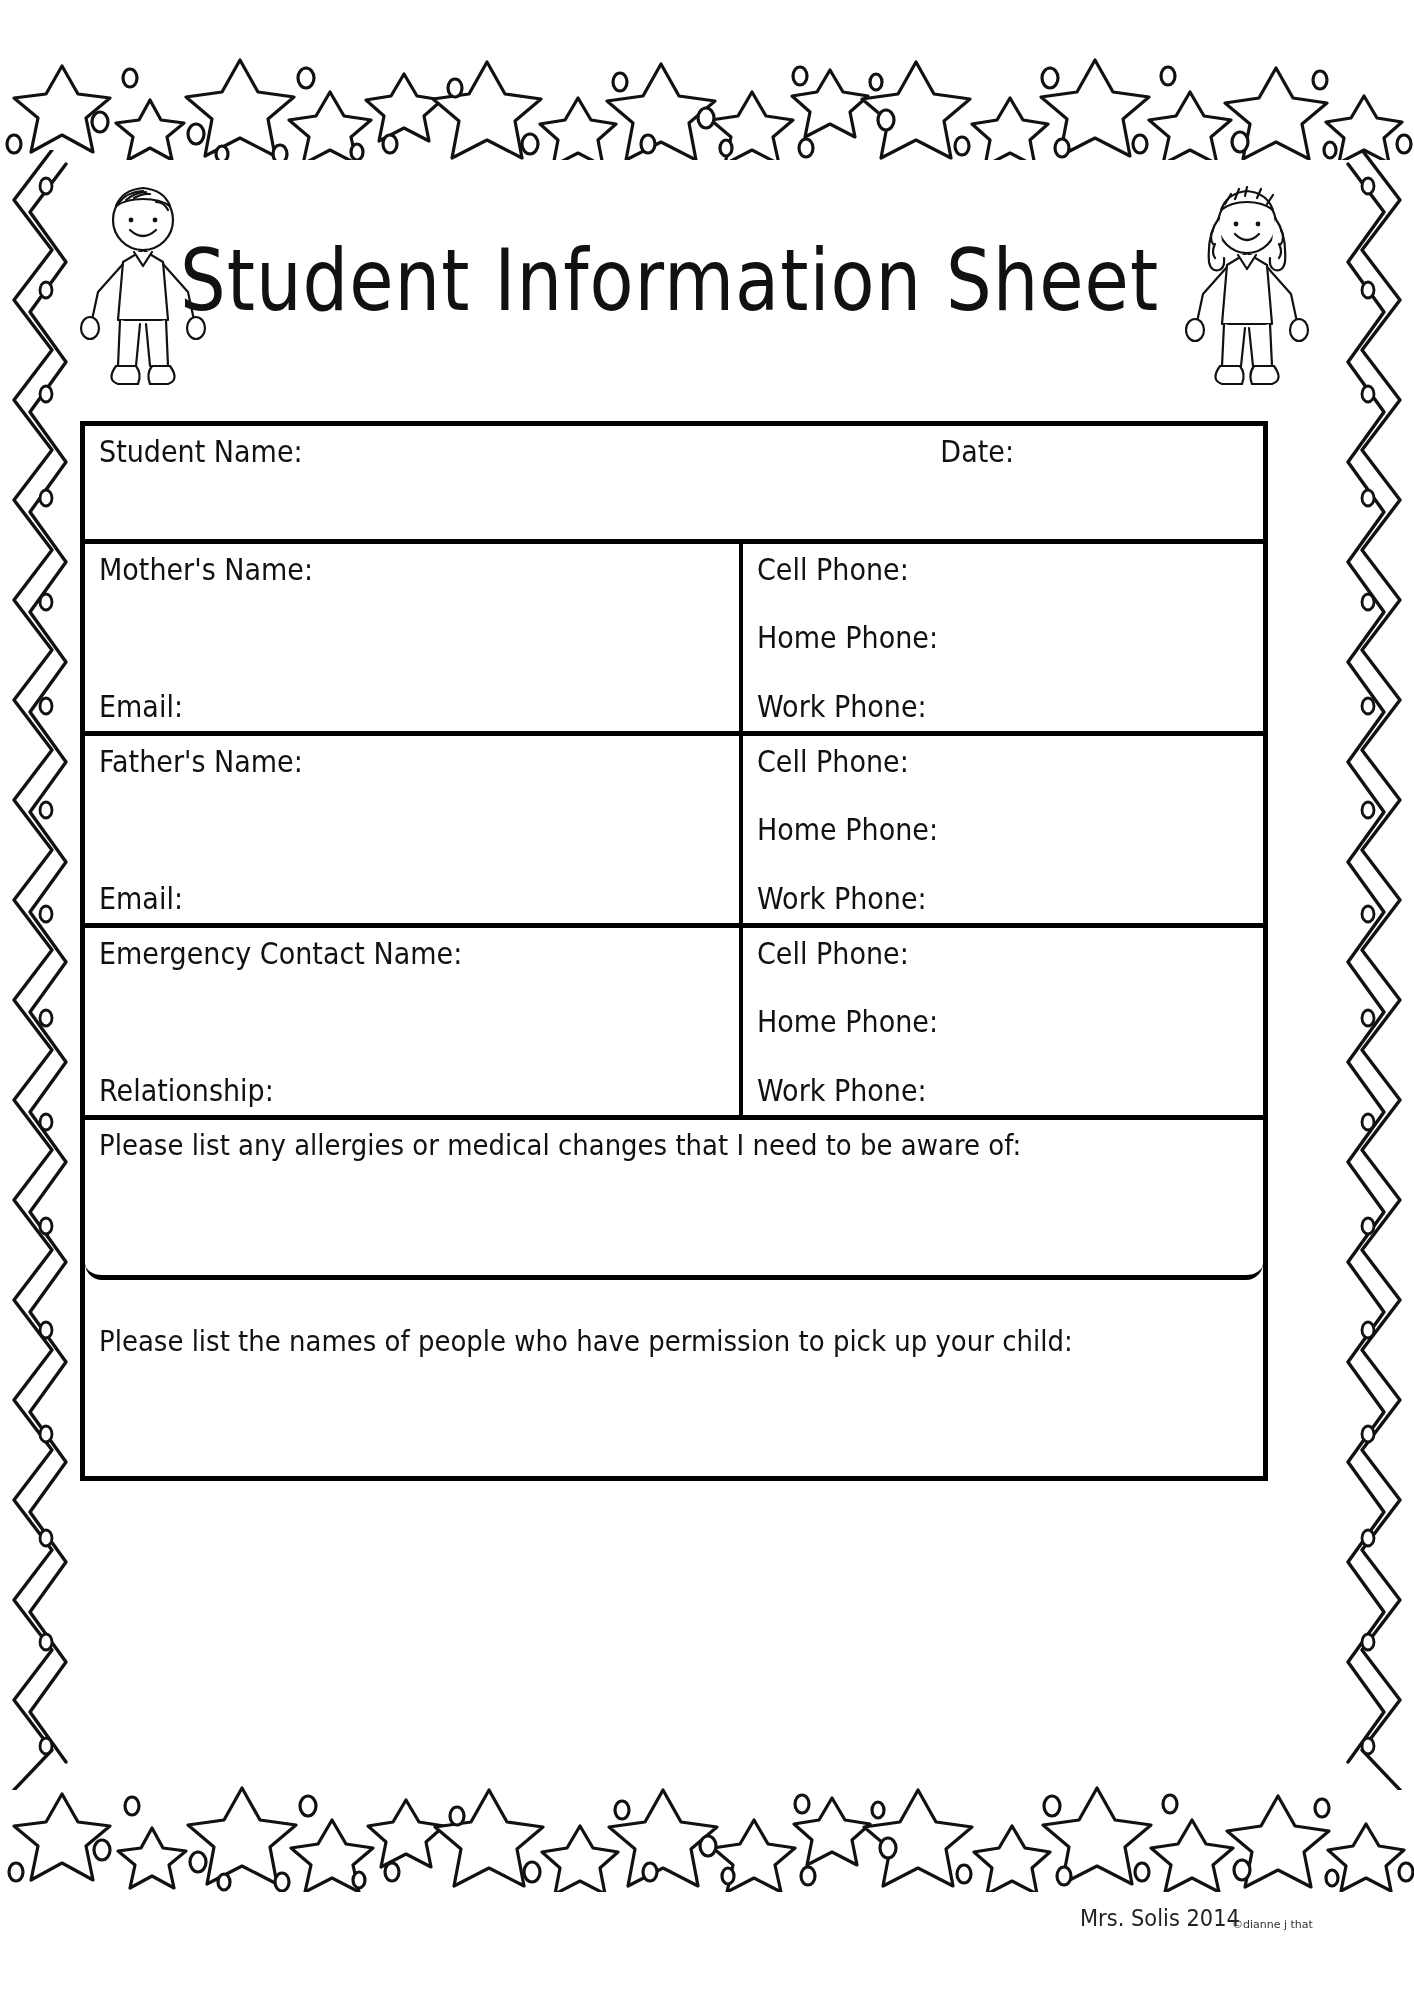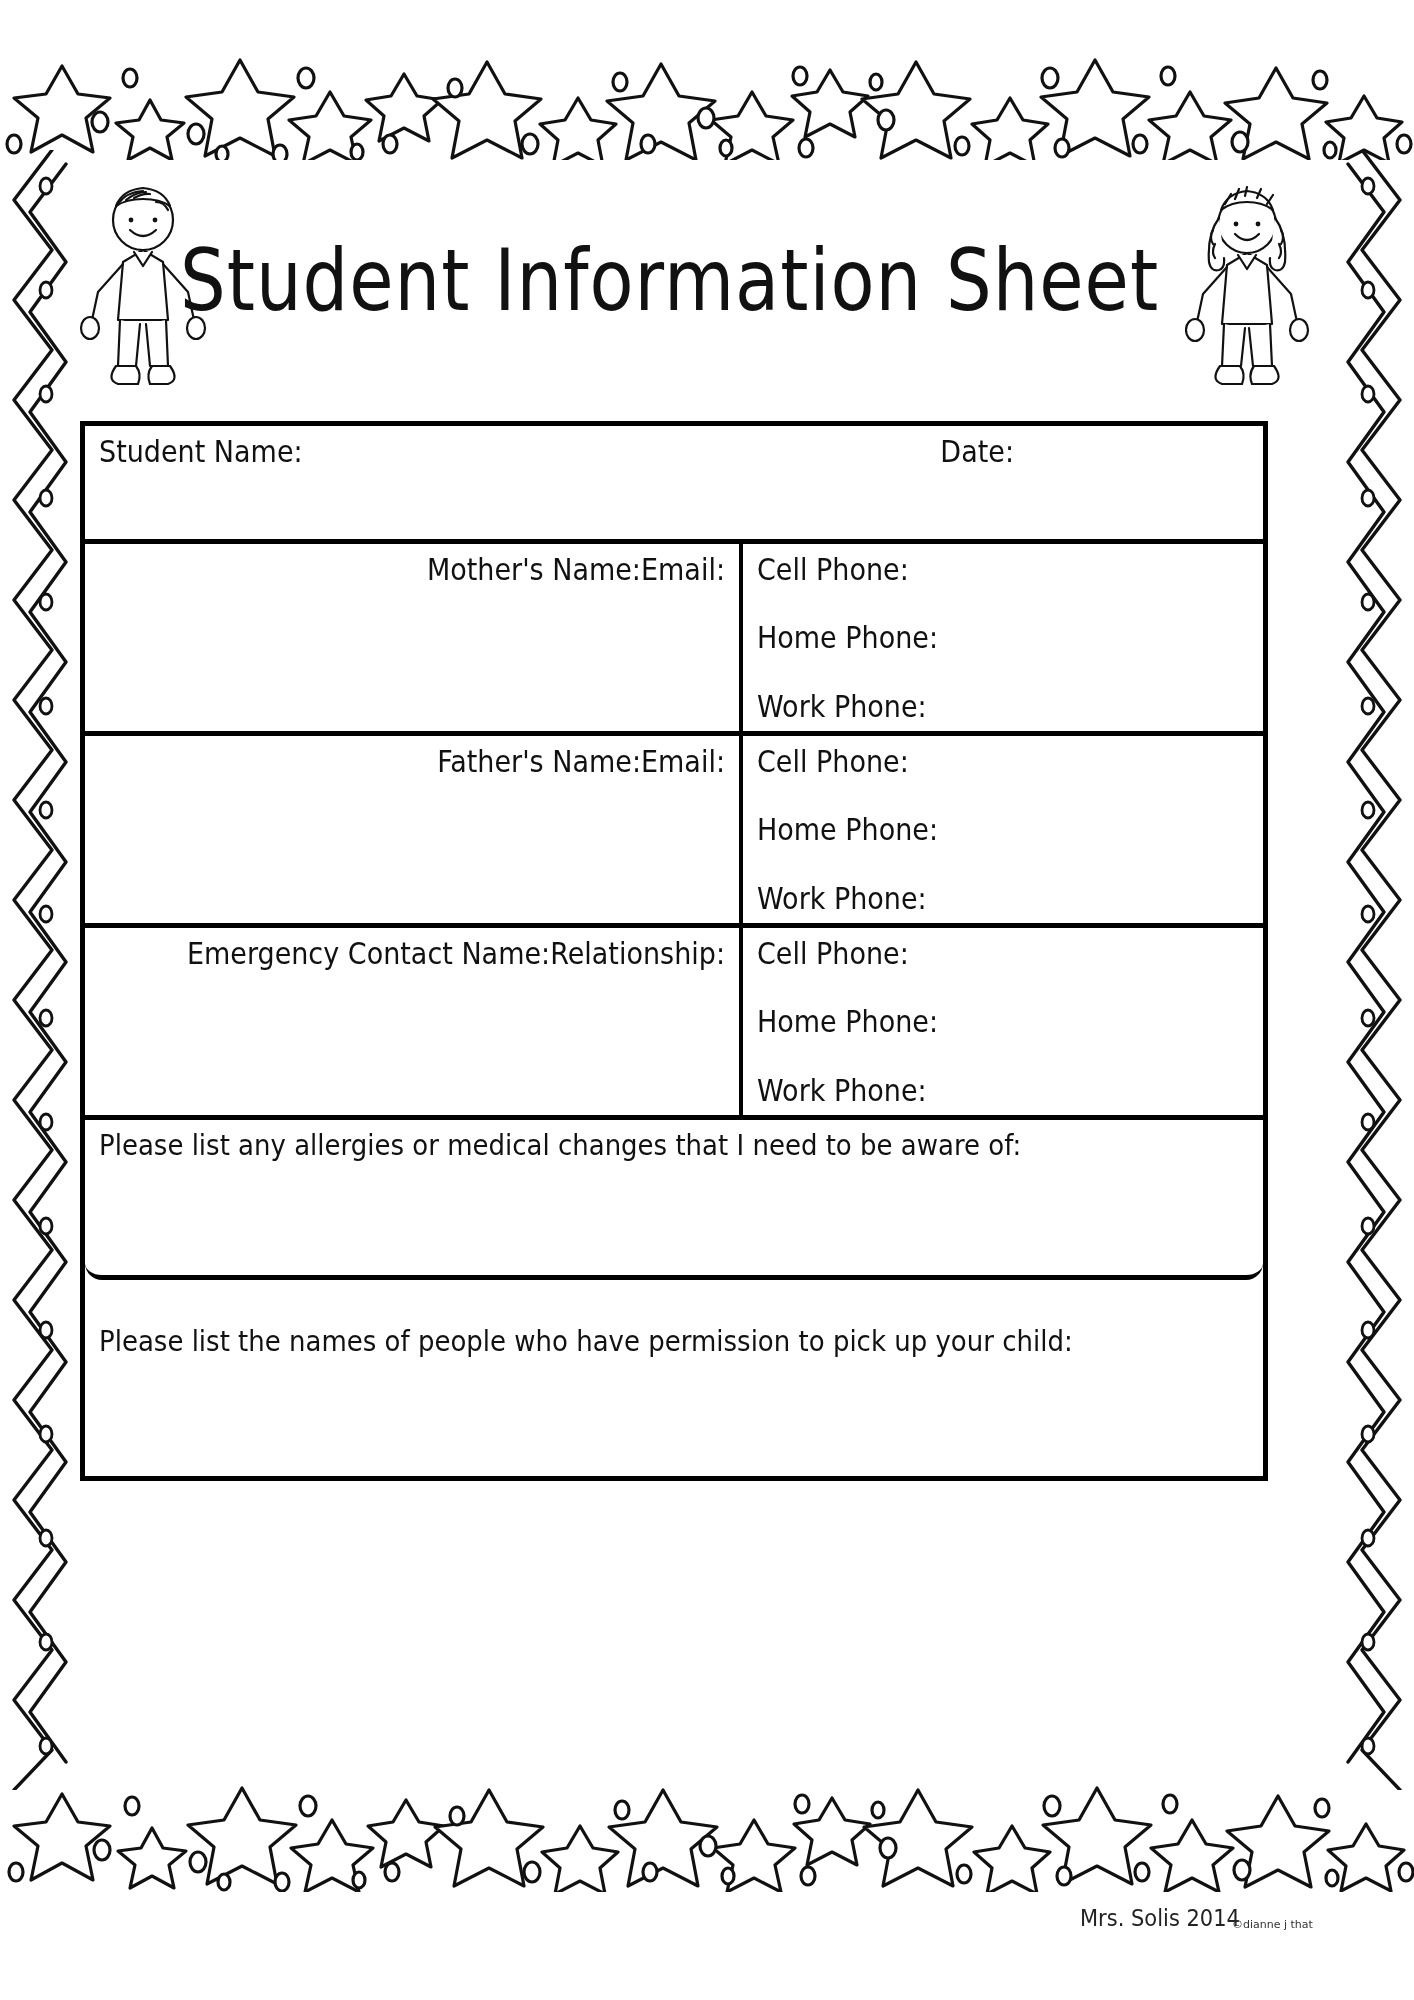--- a/index.html
+++ b/index.html
@@ -41,21 +41,21 @@
   .lbl.q{white-space:normal;font-size:26px;}
   .inline-row{display:flex;justify-content:space-between;align-items:flex-start;}
   .date-lbl{margin-right:235px;}
 
   .h-name{height:118px;}
   .h-addr{height:118px;}
   .h-parent{height:192px;}
   .h-q1{height:160px;border-radius:17px;}
   .h-q2{height:160px;margin-top:36px;}
 
-  .parent-left{display:flex;justify-content:flex-end;
+  .parent-left{display:flex;flex-direction:column;justify-content:space-between;
                height:100%;box-sizing:border-box;padding-bottom:6px;}
   .parent-right{display:flex;flex-direction:column;justify-content:space-between;
                 height:100%;box-sizing:border-box;padding-bottom:6px;}
 
   
   .credit{position:absolute;left:1080px;top:1905px;font-size:21px;color:#222;
           font-family:"DejaVu Sans","Liberation Sans",sans-serif;white-space:nowrap;
           transform:scaleY(1.1);transform-origin:left top;}
   .credit-small{position:absolute;left:1232px;top:1918px;font-size:11px;color:#333;
                 font-family:"DejaVu Sans","Liberation Sans",sans-serif;white-space:nowrap;}

